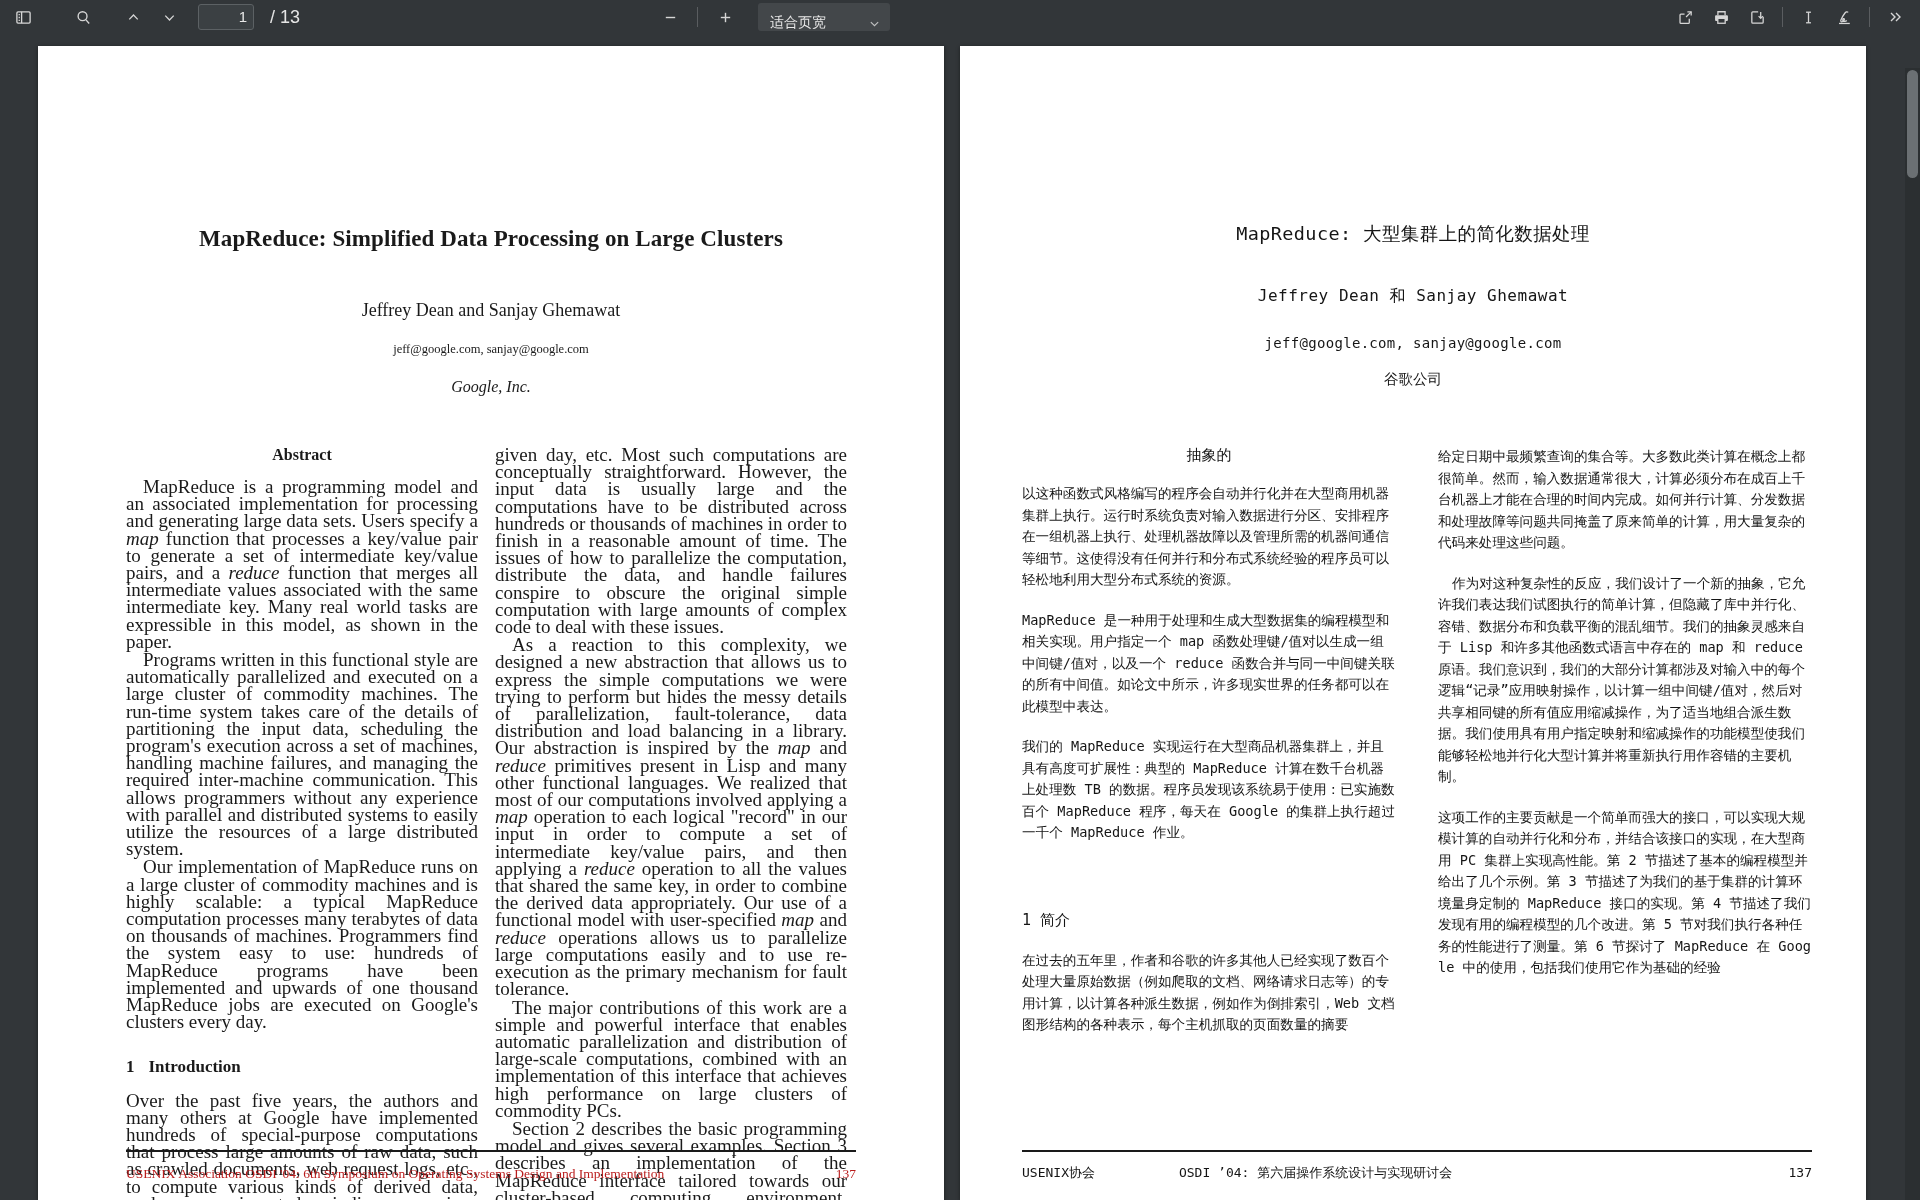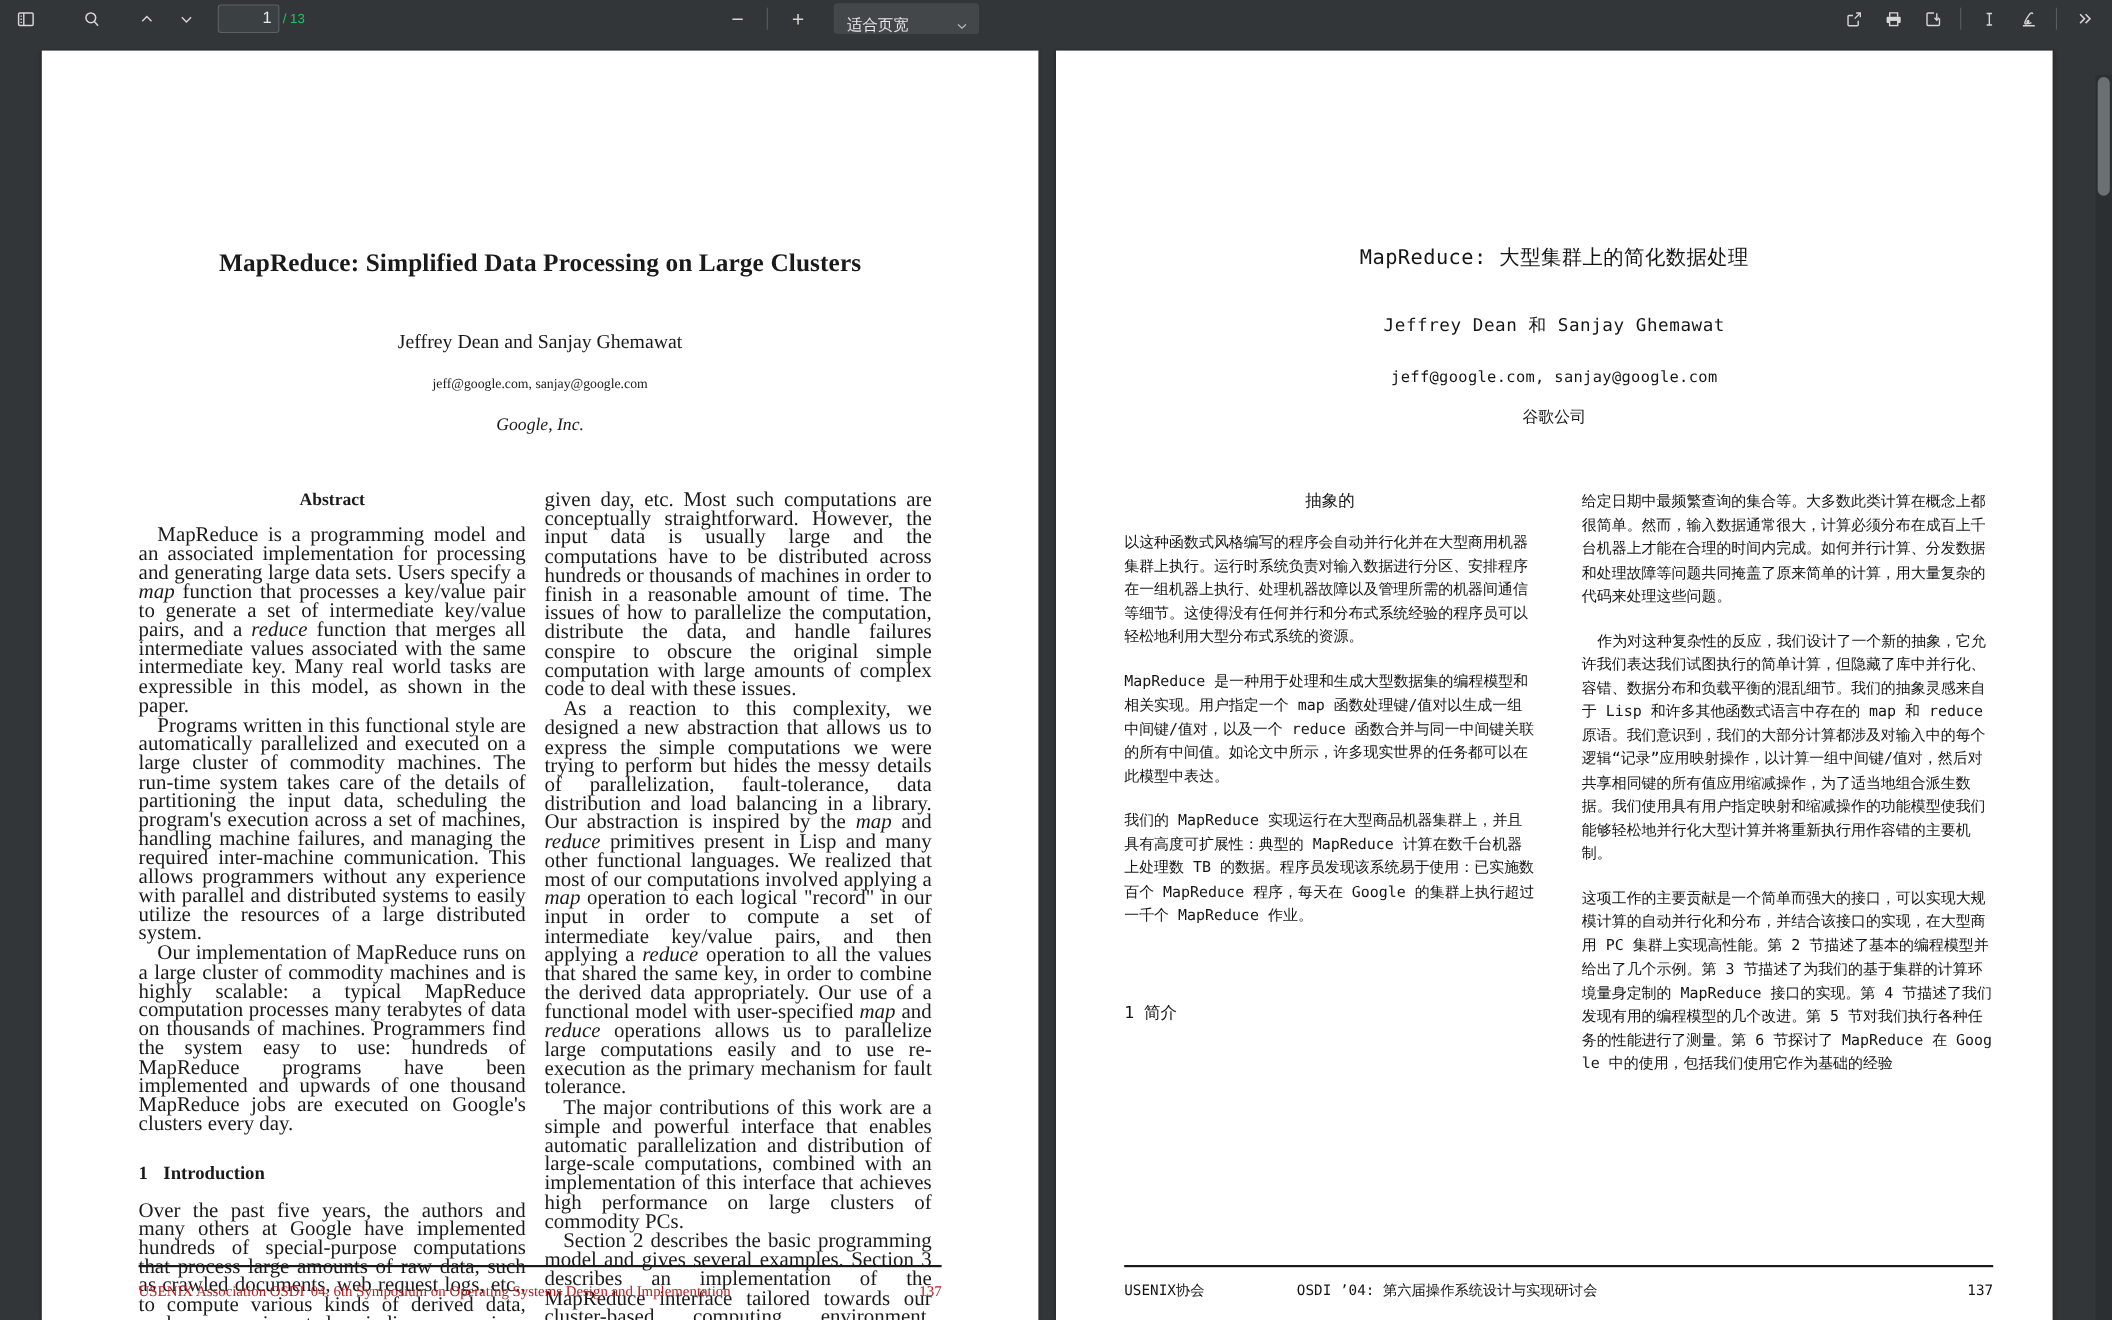--- a/index.html
+++ b/index.html
@@ -37,21 +37,21 @@
     background: #3b4043;
     border: 1px solid #5c6164;
     border-radius: 3px;
     color: #e8e8e8;
     font-size: 15px;
     text-align: right;
     line-height: 24px;
     padding-right: 6px;
     margin-left: 10px;
   }
-  #page-count { font-size: 12px; color: #22c55e; margin-left: 1px; }
+  #page-count { font-size: 18px; color: #e5e5e5; margin-left: 14px; }
 
   #zoom-select {
     height: 28px; min-width: 132px;
     background: #43474a;
     border-radius: 3px;
     display: flex; align-items: center;
     justify-content: space-between;
     padding: 12px 9px 0 12px;
     color: #e8e8e8;
     font-size: 14px;
@@ -343,20 +343,21 @@
     <div id="zh-affil">谷歌公司</div>
 
     <div id="zh-cols">
       <div class="zh-col">
         <div class="zh-head-center">抽象的</div>
         <p>以这种函数式风格编写的程序会自动并行化并在大型商用机器集群上执行。运行时系统负责对输入数据进行分区、安排程序在一组机器上执行、处理机器故障以及管理所需的机器间通信等细节。这使得没有任何并行和分布式系统经验的程序员可以轻松地利用大型分布式系统的资源。</p>
         <p>MapReduce 是一种用于处理和生成大型数据集的编程模型和相关实现。用户指定一个 map 函数处理键/值对以生成一组中间键/值对，以及一个 reduce 函数合并与同一中间键关联的所有中间值。如论文中所示，许多现实世界的任务都可以在此模型中表达。</p>
         <p>我们的 MapReduce 实现运行在大型商品机器集群上，并且具有高度可扩展性：典型的 MapReduce 计算在数千台机器上处理数 TB 的数据。程序员发现该系统易于使用：已实施数百个 MapReduce 程序，每天在 Google 的集群上执行超过一千个 MapReduce 作业。</p>
         <div id="zh-spacer-1"></div>
         <div class="zh-sec-head">1 简介</div>
+        <p>在过去的五年里，作者和谷歌的许多其他人已经实现了数百个处理大量原始数据（例如爬取的文档、网络请求日志等）的专用计算，以计算各种派生数据，例如作为倒排索引，Web 文档图形结构的各种表示，每个主机抓取的页面数量的摘要</p>
       </div>
 
       <div class="zh-col">
         <p>给定日期中最频繁查询的集合等。大多数此类计算在概念上都很简单。然而，输入数据通常很大，计算必须分布在成百上千台机器上才能在合理的时间内完成。如何并行计算、分发数据和处理故障等问题共同掩盖了原来简单的计算，用大量复杂的代码来处理这些问题。</p>
         <p class="indent">作为对这种复杂性的反应，我们设计了一个新的抽象，它允许我们表达我们试图执行的简单计算，但隐藏了库中并行化、容错、数据分布和负载平衡的混乱细节。我们的抽象灵感来自于 Lisp 和许多其他函数式语言中存在的 map 和 reduce 原语。我们意识到，我们的大部分计算都涉及对输入中的每个逻辑“记录”应用映射操作，以计算一组中间键/值对，然后对共享相同键的所有值应用缩减操作，为了适当地组合派生数据。我们使用具有用户指定映射和缩减操作的功能模型使我们能够轻松地并行化大型计算并将重新执行用作容错的主要机制。</p>
         <p>这项工作的主要贡献是一个简单而强大的接口，可以实现大规模计算的自动并行化和分布，并结合该接口的实现，在大型商用 PC 集群上实现高性能。第 2 节描述了基本的编程模型并给出了几个示例。第 3 节描述了为我们的基于集群的计算环境量身定制的 MapReduce 接口的实现。第 4 节描述了我们发现有用的编程模型的几个改进。第 5 节对我们执行各种任务的性能进行了测量。第 6 节探讨了 MapReduce 在 Google 中的使用，包括我们使用它作为基础的经验</p>
       </div>
     </div>
 
     <div id="zh-footer-rule"></div>

